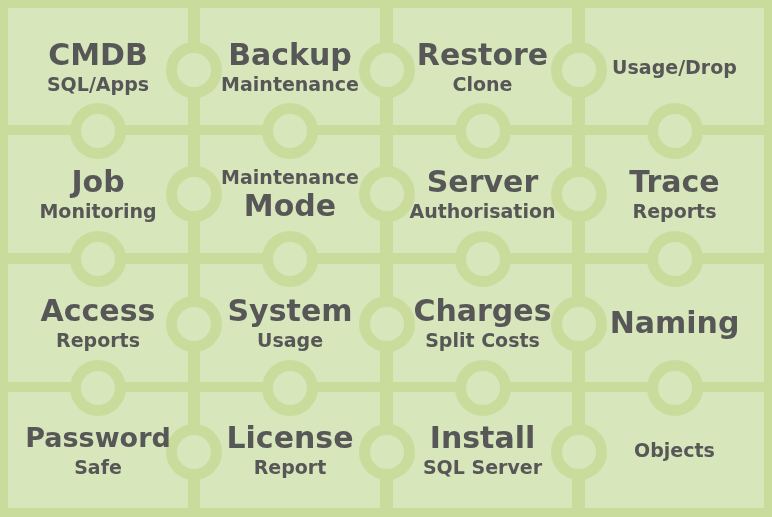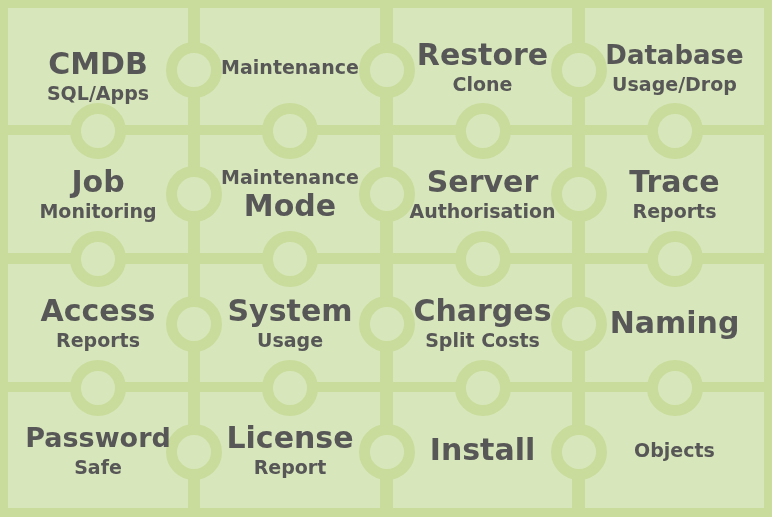--- a/index.html
+++ b/index.html
@@ -54,33 +54,33 @@
 <div class="knob" style="left:551px;top:296px"></div>
 <div class="knob" style="left:70px;top:360px"></div>
 <div class="knob" style="left:262px;top:360px"></div>
 <div class="knob" style="left:455px;top:360px"></div>
 <div class="knob" style="left:647px;top:360px"></div>
 
 <div class="knob" style="left:166px;top:424px"></div>
 <div class="knob" style="left:359px;top:424px"></div>
 <div class="knob" style="left:551px;top:424px"></div>
 
-<div class="label" style="left:8px;top:17px;width:180px;height:117px">
+<div class="label" style="left:8px;top:8px;width:180px;height:117px">
     <span class="t">CMDB</span>
     <span class="s">SQL/Apps</span>
   </div>
 <div class="label" style="left:200px;top:8px;width:180px;height:117px">
+    <span class="t">Backup</span>
     <span class="s">Maintenance</span>
   </div>
 <div class="label" style="left:393px;top:8px;width:179px;height:117px">
     <span class="t">Restore</span>
     <span class="s">Clone</span>
   </div>
 <div class="label" style="left:585px;top:8px;width:179px;height:117px">
-    <span class="t" style="font-size:26px">Database</span>
     <span class="s">Usage/Drop</span>
   </div>
 
 <div class="label" style="left:8px;top:135px;width:180px;height:118px">
     <span class="t">Job</span>
     <span class="s">Monitoring</span>
   </div>
 <div class="label" style="left:200px;top:135px;width:180px;height:118px">
     <span class="s">Maintenance</span>
     <span class="t">Mode</span>
@@ -113,16 +113,17 @@
 <div class="label" style="left:8px;top:392px;width:180px;height:116px">
     <span class="t" style="font-size:27px">Password</span>
     <span class="s">Safe</span>
   </div>
 <div class="label" style="left:200px;top:392px;width:180px;height:116px">
     <span class="t">License</span>
     <span class="s">Report</span>
   </div>
 <div class="label" style="left:393px;top:392px;width:179px;height:116px">
     <span class="t">Install</span>
+    <span class="s">SQL Server</span>
   </div>
 <div class="label" style="left:585px;top:392px;width:179px;height:116px">
     <span class="s">Objects</span>
   </div>
 
 </body></html>

